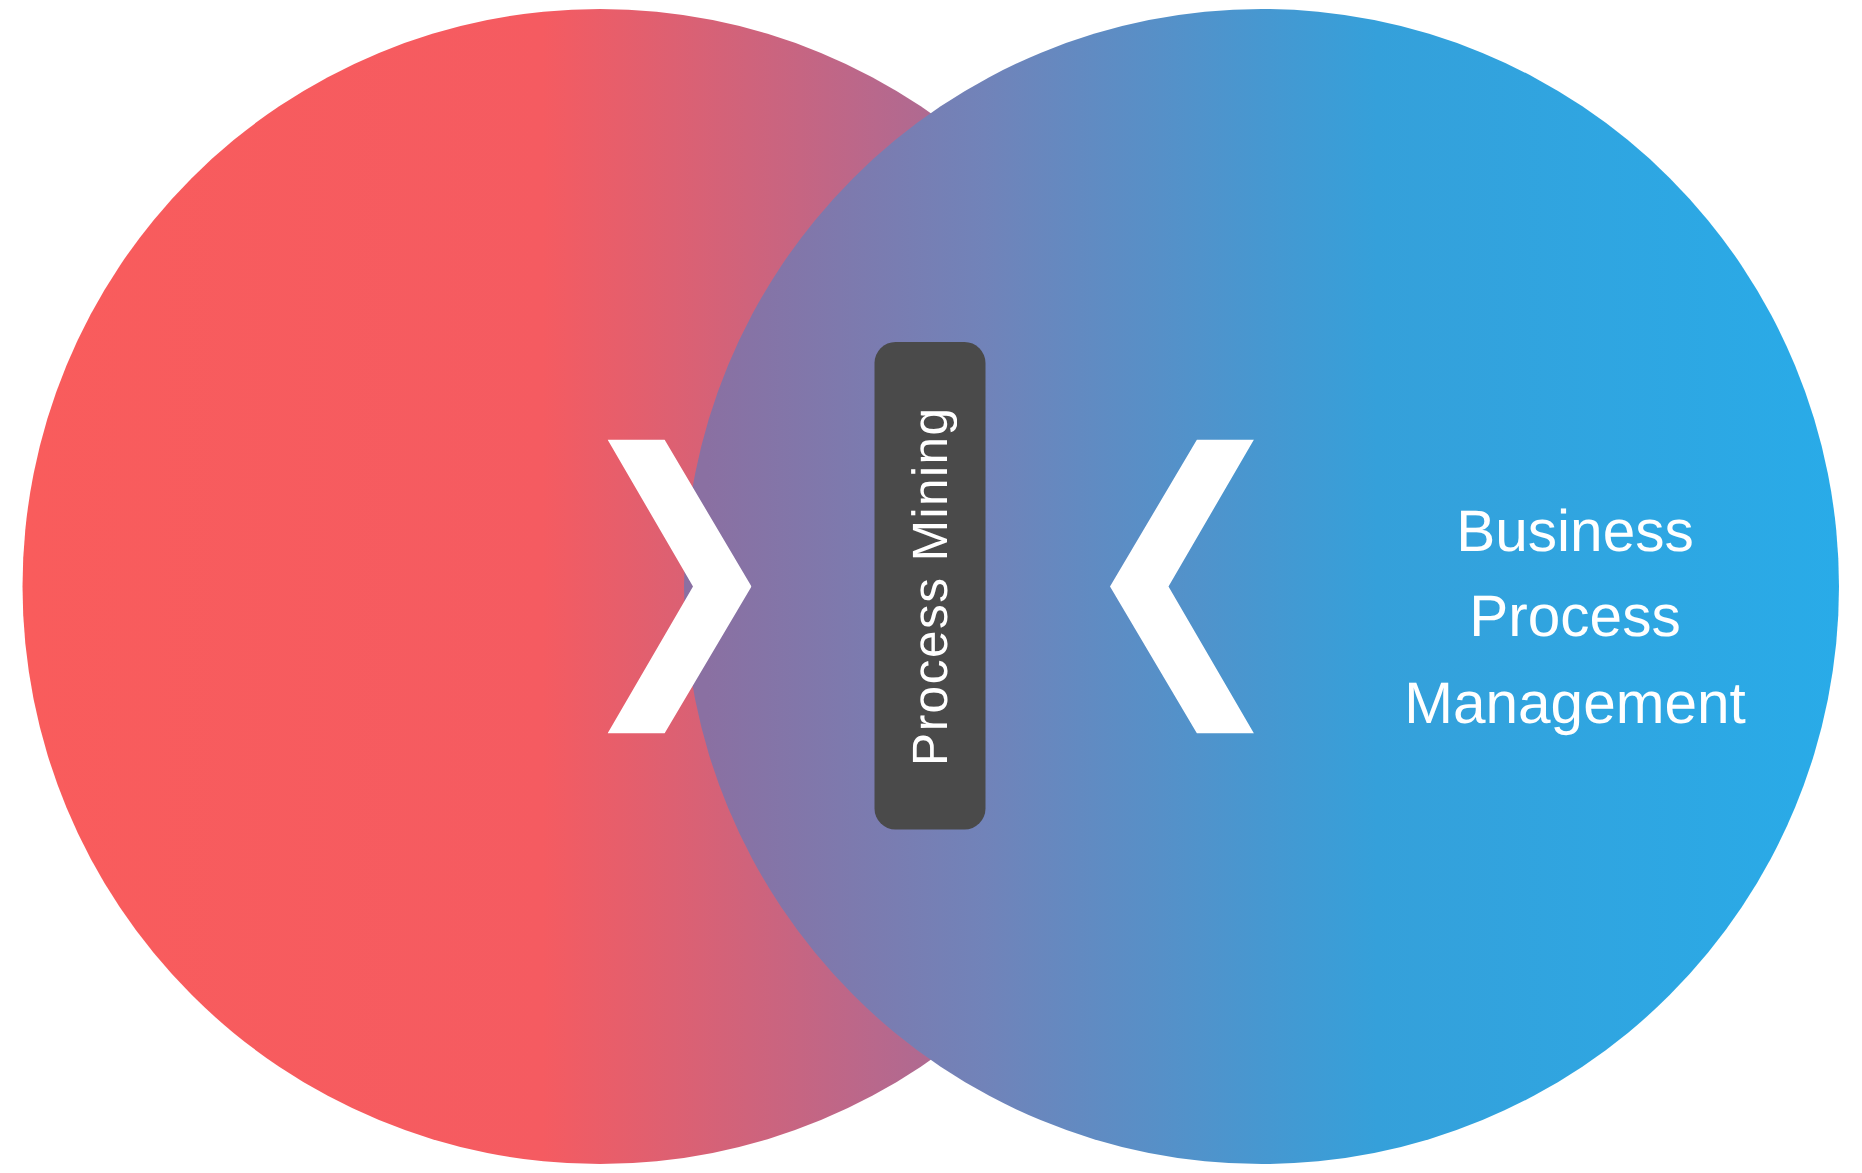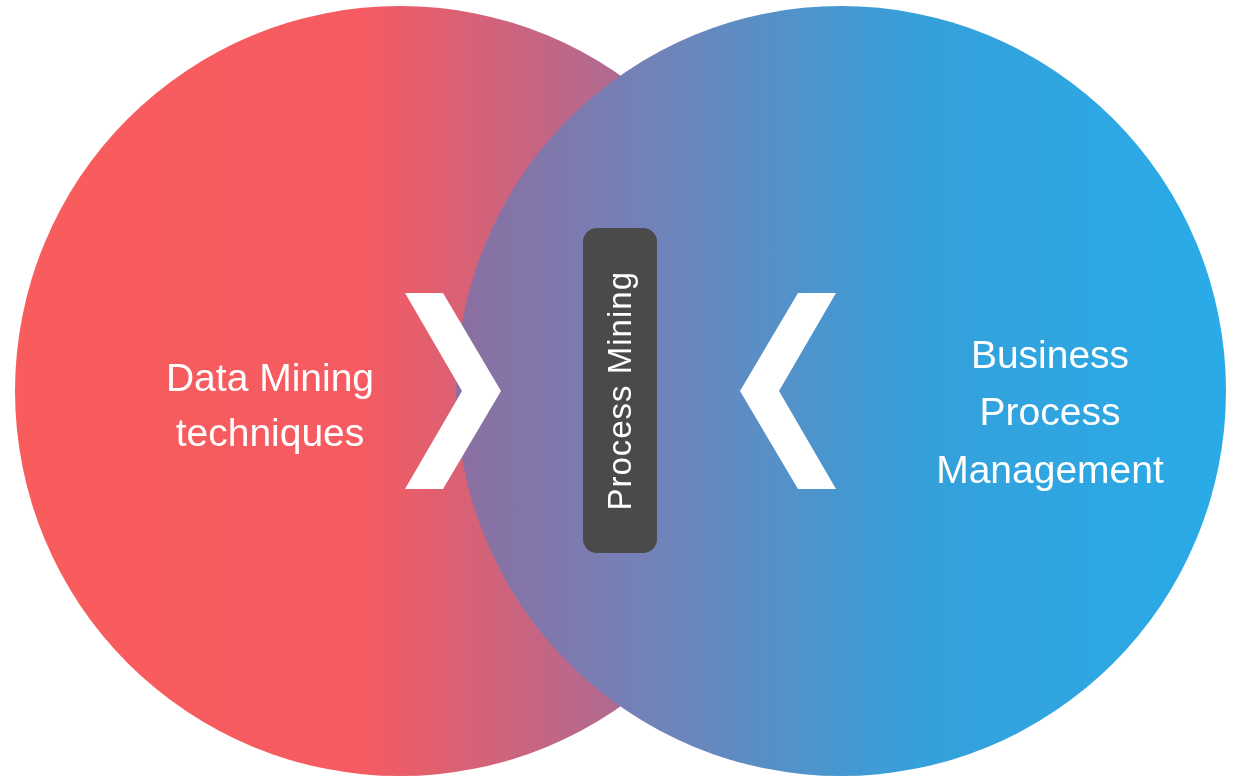--- a/index.html
+++ b/index.html
@@ -104,22 +104,20 @@
 </style>
 </head>
 <body>
 
 <div class="stage">
 
   <div class="circle circle-left"></div>
 
   <div class="circle circle-right"></div>
 
-  <div class="circle-label label-left">Data Mining
-techniques</div>
 
   <div class="circle-label label-right">Business
 Process
 Management</div>
 
   <svg class="chevron chevron-left-pos" width="96" height="196" viewBox="0 0 96 196" aria-hidden="true">
     <polygon points="0,0 38,0 96,98 38,196 0,196 57,98" fill="#ffffff"></polygon>
   </svg>
 
   <svg class="chevron chevron-right-pos" width="96" height="196" viewBox="0 0 96 196" aria-hidden="true">

